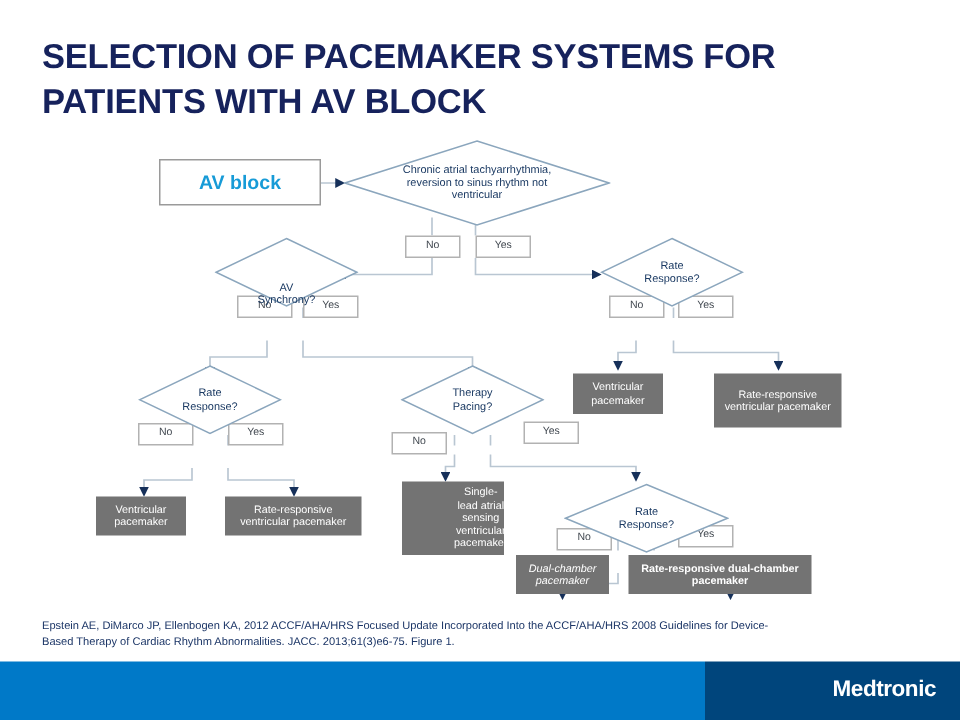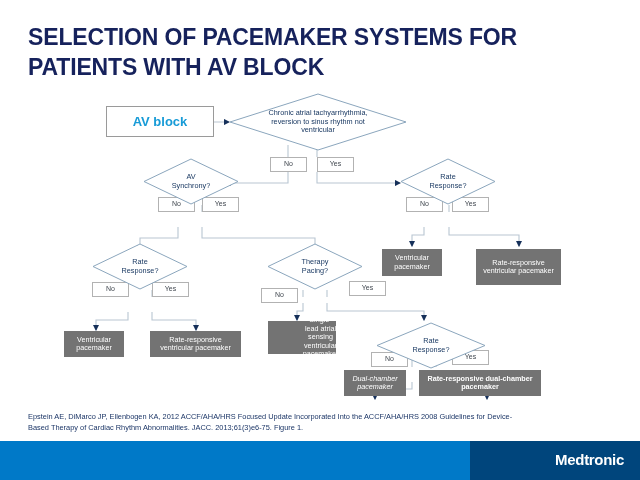--- a/index.html
+++ b/index.html
@@ -158,21 +158,21 @@
       <div>ventricular</div>
     </div>
   </div>
   <div class="node ynbox" style="left:270px; top:157px; width:37px; height:15px;">
     <span>No</span>
   </div>
   <div class="node ynbox" style="left:317px; top:157px; width:37px; height:15px;">
     <span>Yes</span>
   </div>
 
-  <div class="node diamond" style="left:143px; top:158px; width:96px; height:47px;">
+  <div class="node diamond" style="left:143px; top:158px; width:96px; height:47px;align-items:flex-end;">
     <svg class="dshape" viewBox="0 0 96 47" preserveAspectRatio="none">
       <polygon points="48,1 95,23.5 48,46 1,23.5" fill="#ffffff" stroke="#8ba6bd" stroke-width="1"></polygon>
     </svg>
     <div class="dtext">
       <div>AV</div>
       <div>Synchrony?</div>
     </div>
   </div>
   <div class="node ynbox" style="left:158px; top:197px; width:37px; height:15px;">
     <span>No</span>
@@ -238,21 +238,21 @@
       <div>Pacing?</div>
     </div>
   </div>
   <div class="node ynbox" style="left:261px; top:288px; width:37px; height:15px;">
     <span>No</span>
   </div>
   <div class="node ynbox" style="left:349px; top:281px; width:37px; height:15px;">
     <span>Yes</span>
   </div>
 
-  <div class="node bluebox" style="left:268px; top:321px; width:68px; height:33px;padding-left:40px;">
+  <div class="node bluebox" style="left:268px; top:321px; width:68px; height:49px;padding-left:40px;">
     <span>Single-lead atrial sensing ventricular pacemaker</span>
   </div>
 
   <div class="node diamond" style="left:376px; top:322px; width:110px; height:47px;">
     <svg class="dshape" viewBox="0 0 110 47" preserveAspectRatio="none">
       <polygon points="55,1 109,23.5 55,46 1,23.5" fill="#ffffff" stroke="#8ba6bd" stroke-width="1"></polygon>
     </svg>
     <div class="dtext">
       <div>Rate</div>
       <div>Response?</div>

